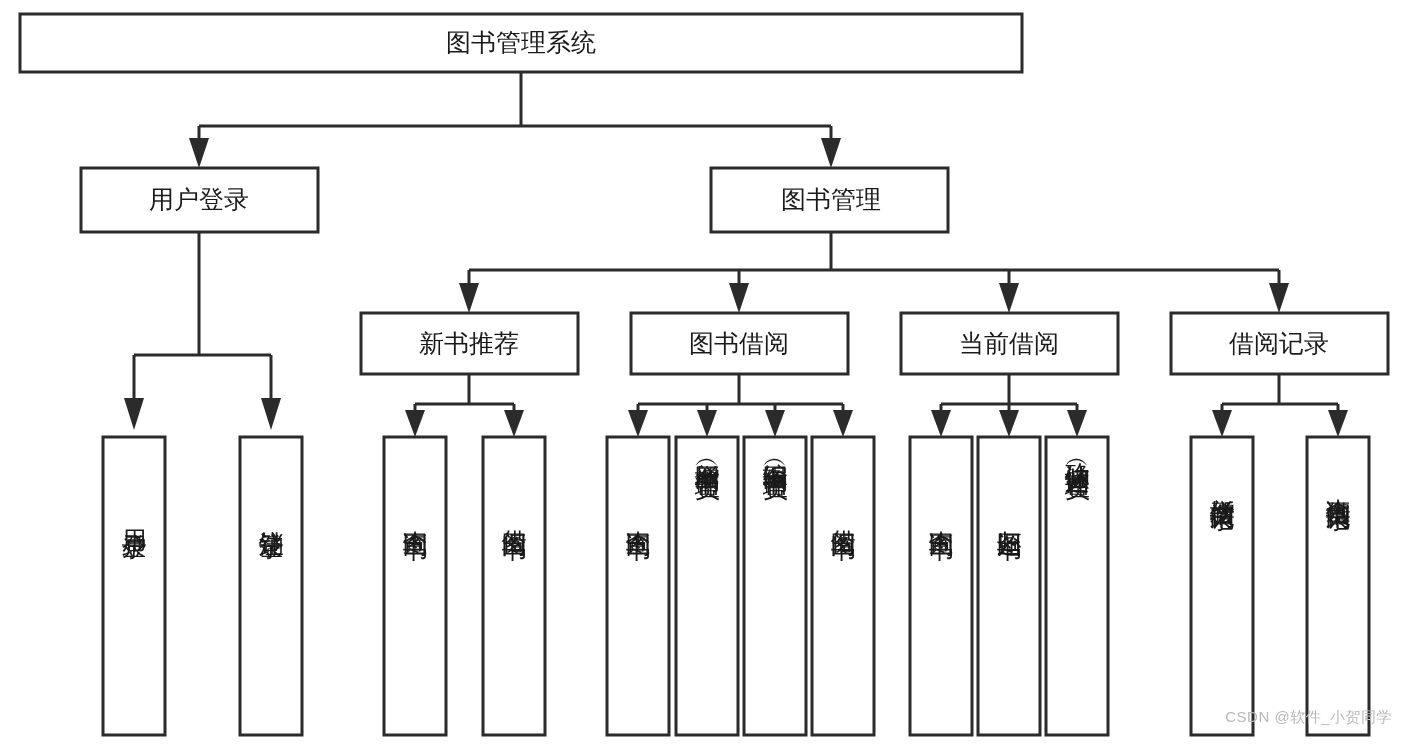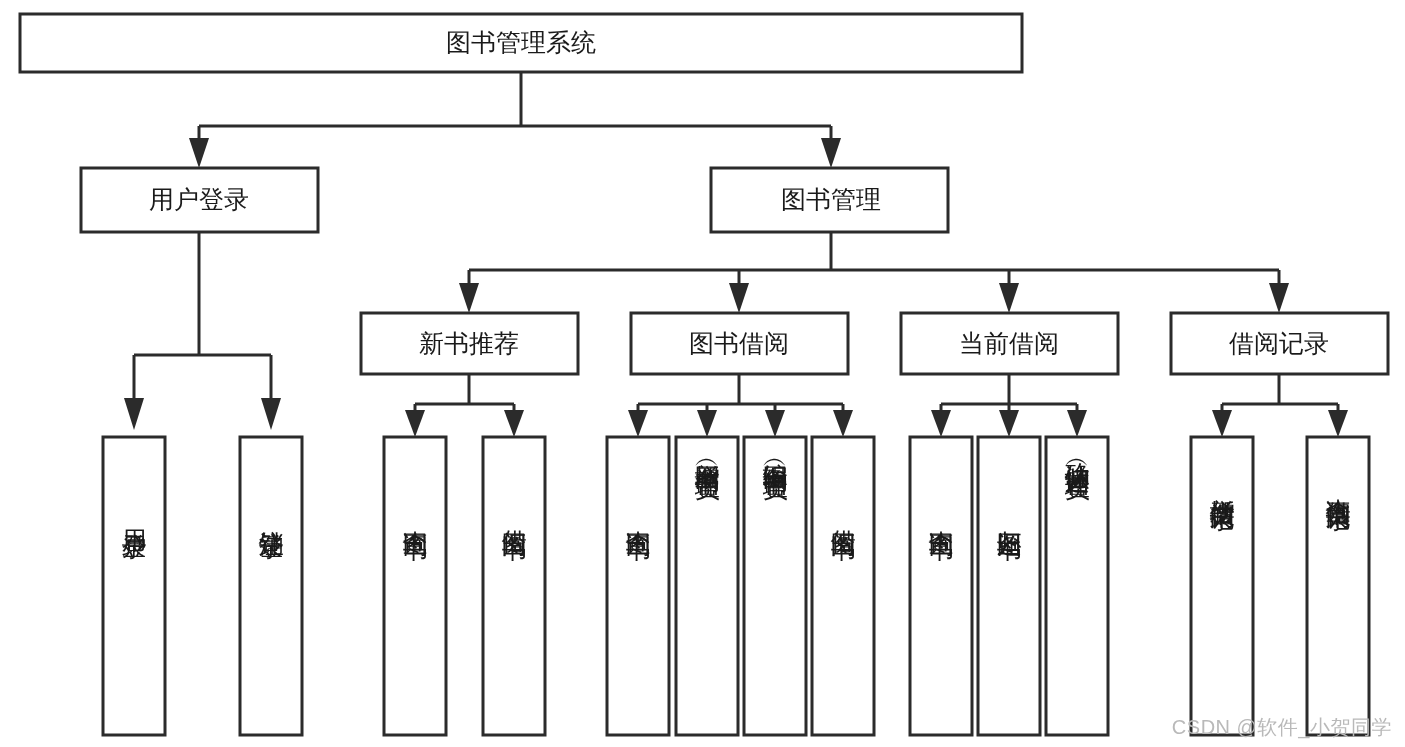--- a/index.html
+++ b/index.html
@@ -57,23 +57,23 @@
     line-height: 1.18;
     letter-spacing: 2px;
     color: #1a1a1a;
     white-space: nowrap;
     transform: translateX(-50%);
     user-select: none;
   }
   .watermark {
     position: absolute;
     right: 12px;
-    bottom: 6px;
-    font-family: "Liberation Sans", "DejaVu Sans", sans-serif;
-    font-size: 20px;
+    bottom: 20px;
+    font-family: "Liberation Sans", "DejaVu Sans", sans-serif;
+    font-size: 15px;
     color: #b9b9b9;
     letter-spacing: 0.5px;
     white-space: nowrap;
     user-select: none;
   }
 </style>
 </head>
 <body>
 
 <div id="diagram-root">

